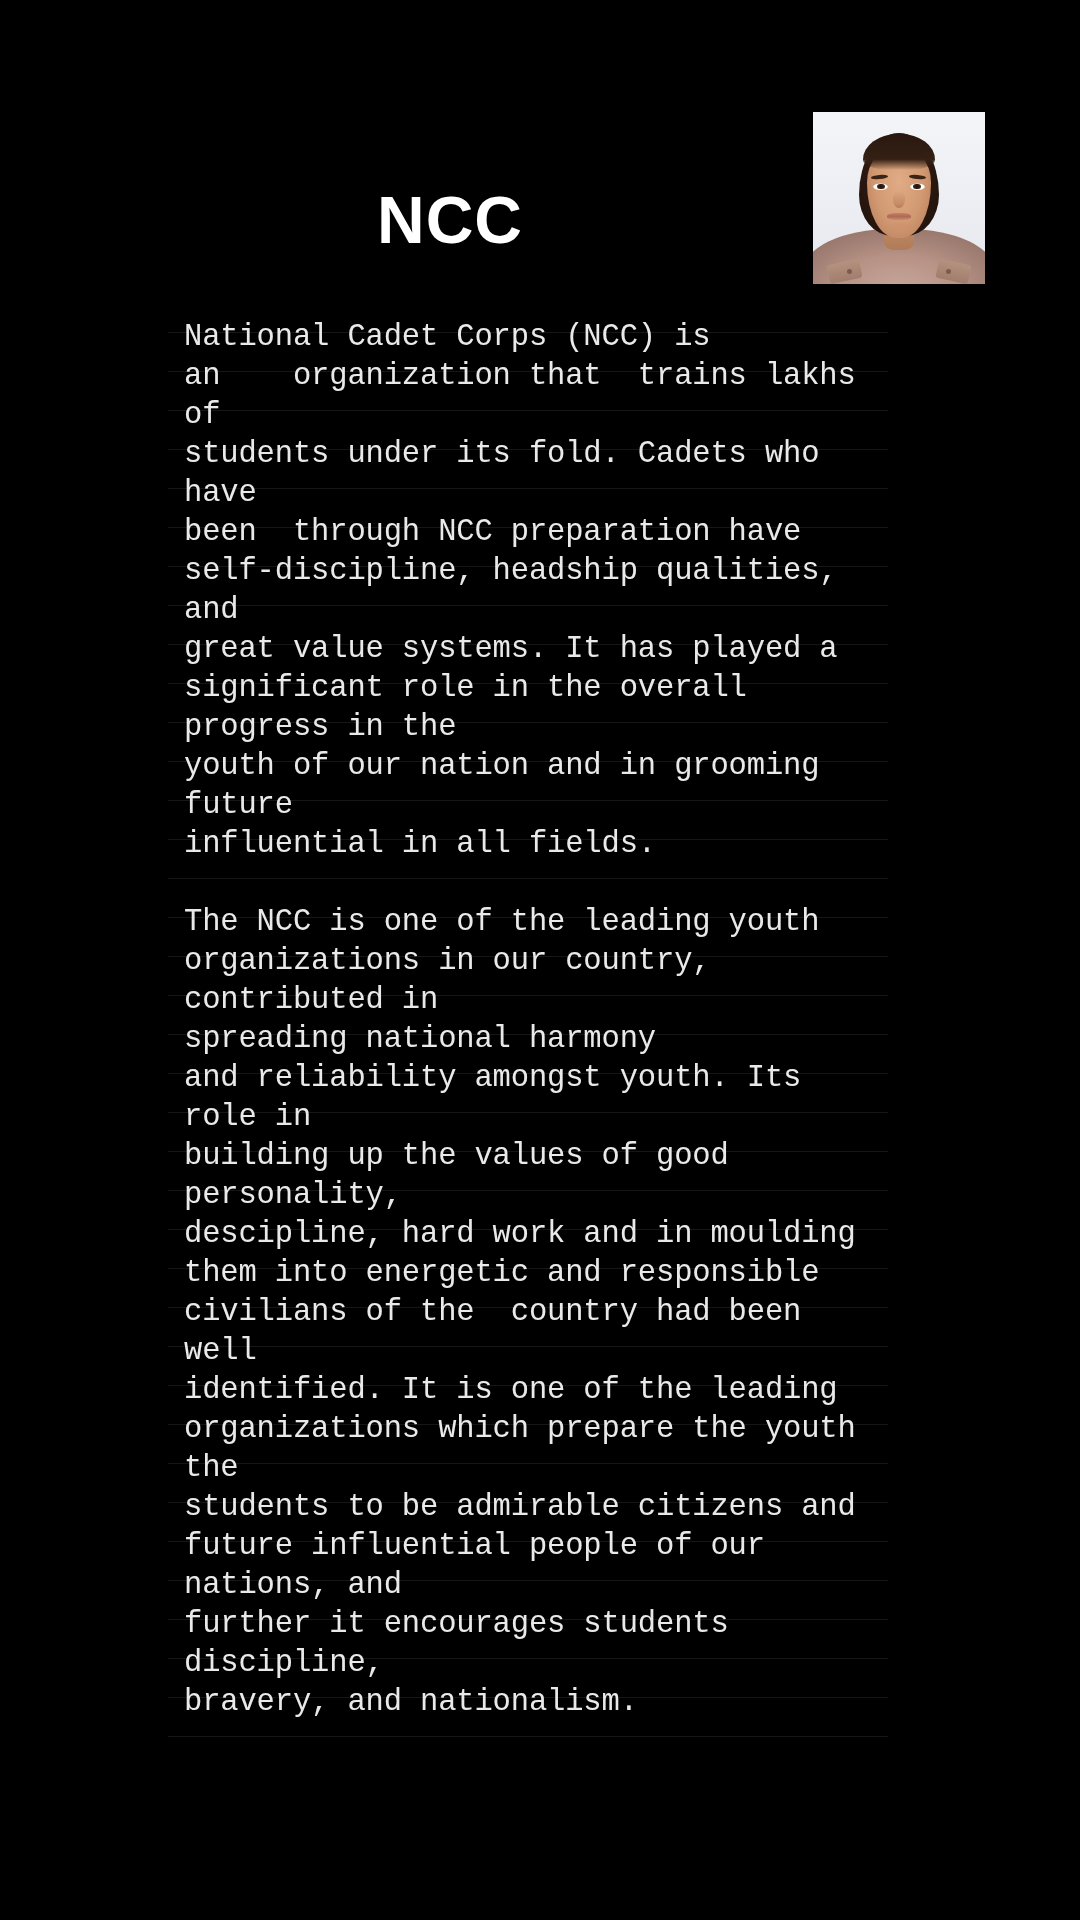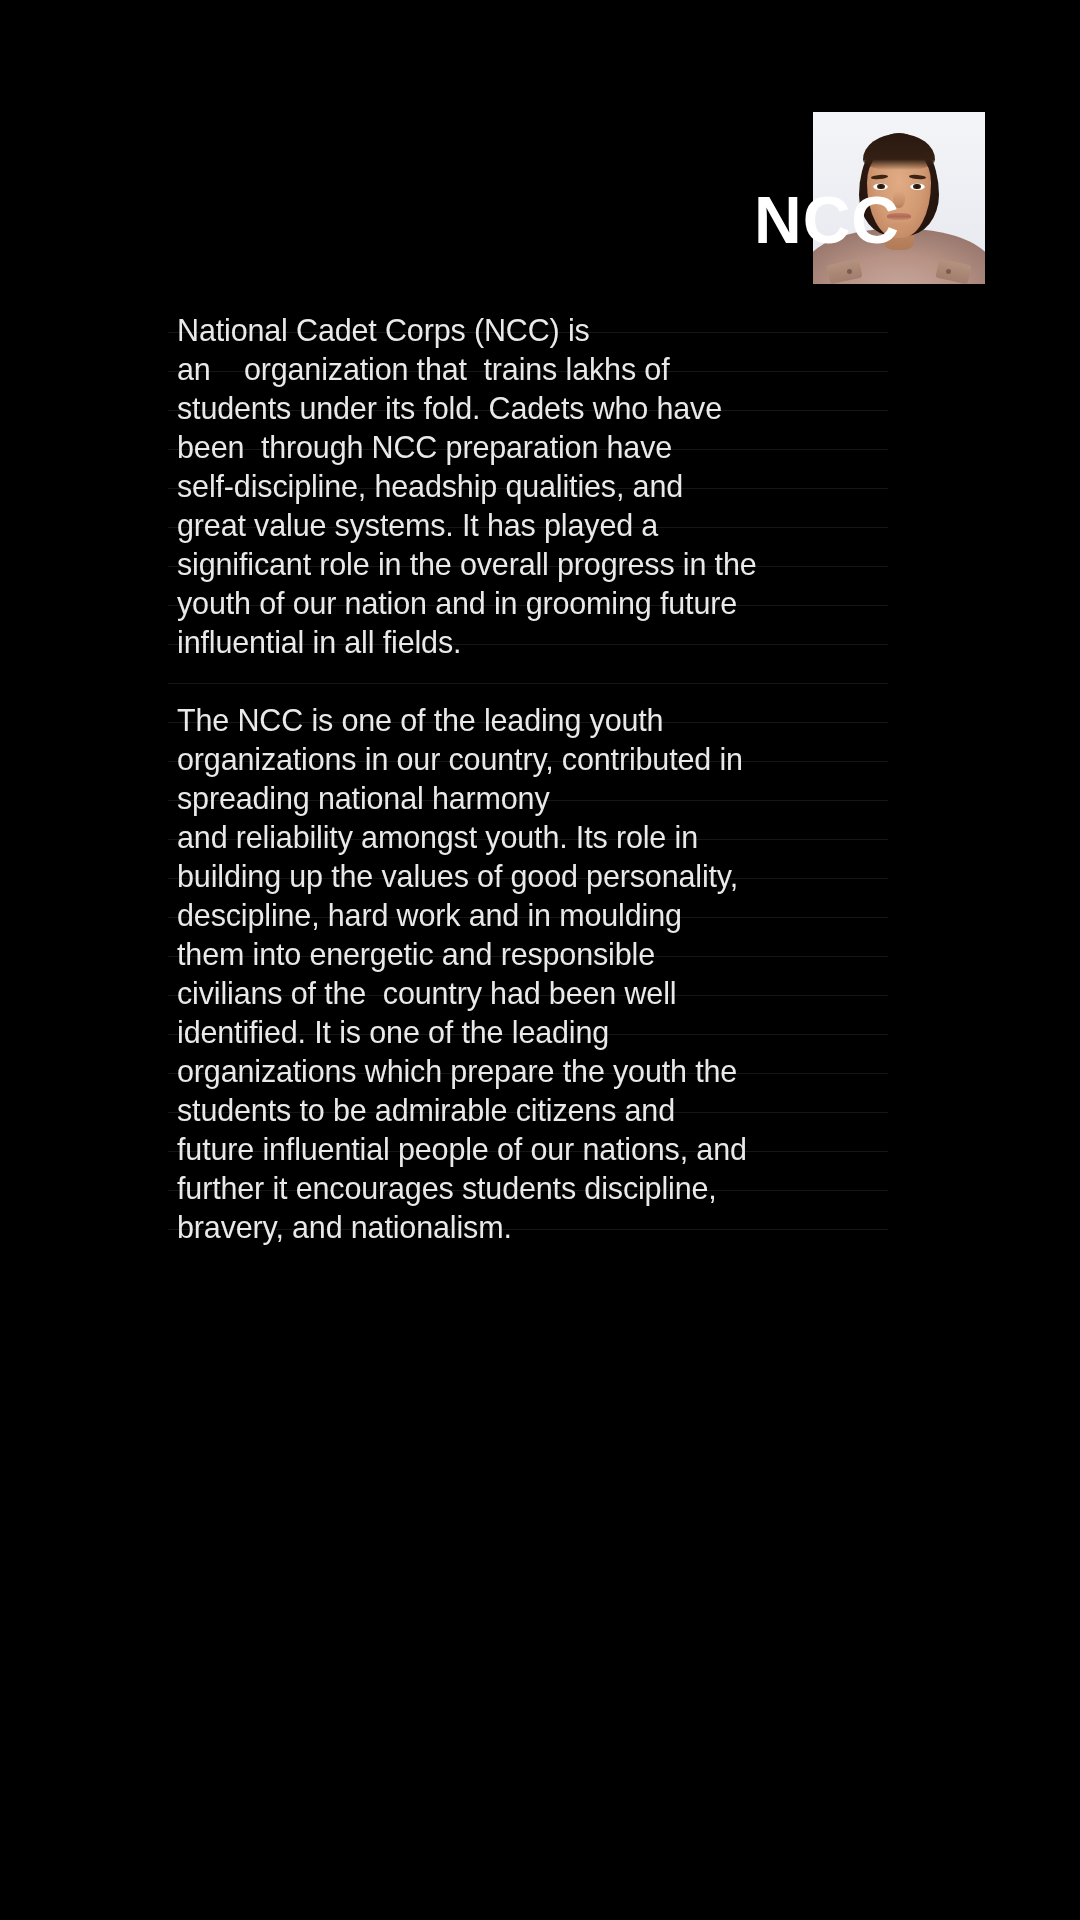--- a/index.html
+++ b/index.html
@@ -163,21 +163,21 @@
     background: radial-gradient(ellipse at 50% 0%, rgba(198,140,102,0.35) 0%, rgba(198,140,102,0) 80%);
     border-radius: 50%;
   }
 
   
   .title {
     position: absolute;
     left: 0;
     top: 186px;
     width: 900px;
-    text-align: right;
+    text-align: center;
     color: #ffffff;
     font-size: 66px;
     font-weight: 700;
     letter-spacing: 1px;
     font-family: "Liberation Sans", sans-serif;
     line-height: 1.05;
   }
 
   
   .body-block {
@@ -192,24 +192,24 @@
       rgba(255,255,255,0.085) 38px,
       rgba(255,255,255,0.085) 39px
     );
     background-position: 0 6px;
   }
   .para {
     color: #e9e9e9;
     font-size: 30.5px;
     line-height: 39px;
     font-weight: 500;
-    font-family: Liberation Sans, sans-serif;
+    font-family: Liberation Mono, monospace;
     letter-spacing: -0.15px;
     white-space: pre-wrap;
-    margin: 9px;
+    margin: 16px;
     padding: 0;
   }
   .para + .para { margin-top: 39px; }
   .para-1 { padding-top: 14px; }
 
   
   .signature {
     position: absolute;
     left: 80px;
     top: 1650px;

